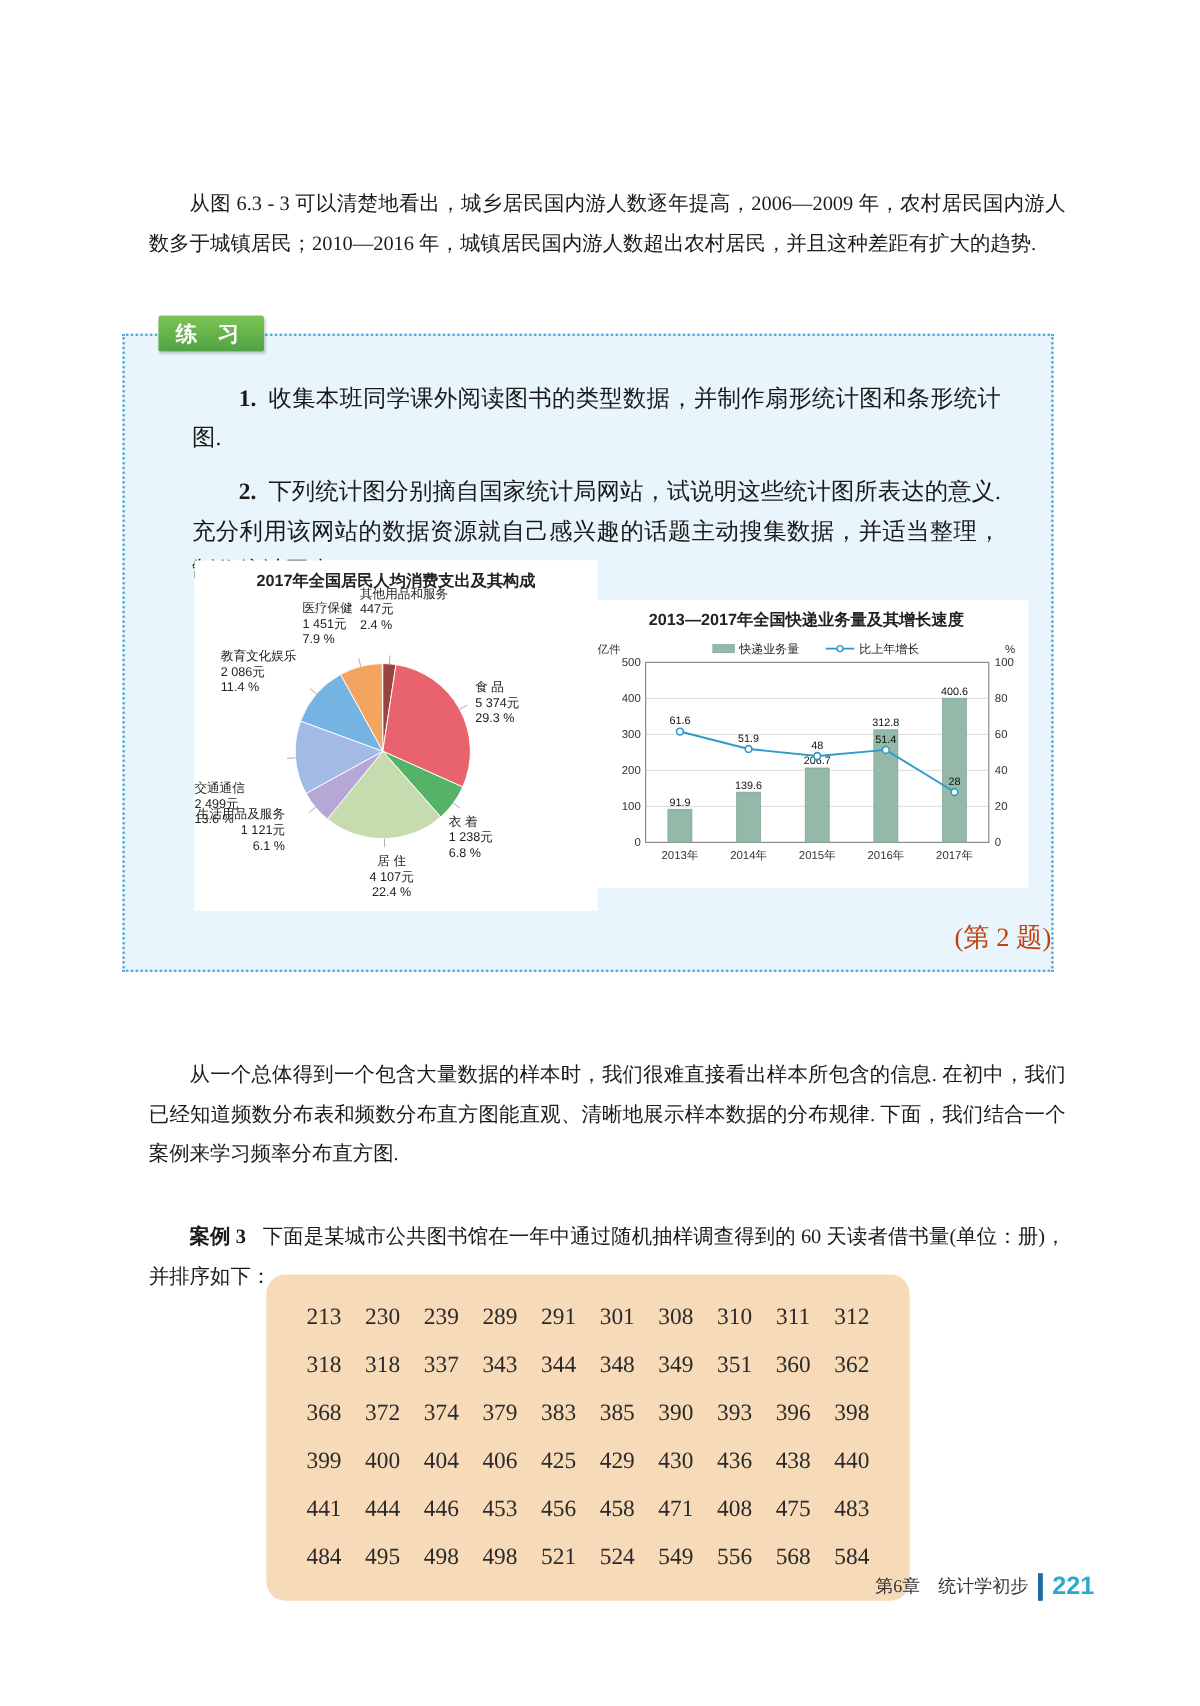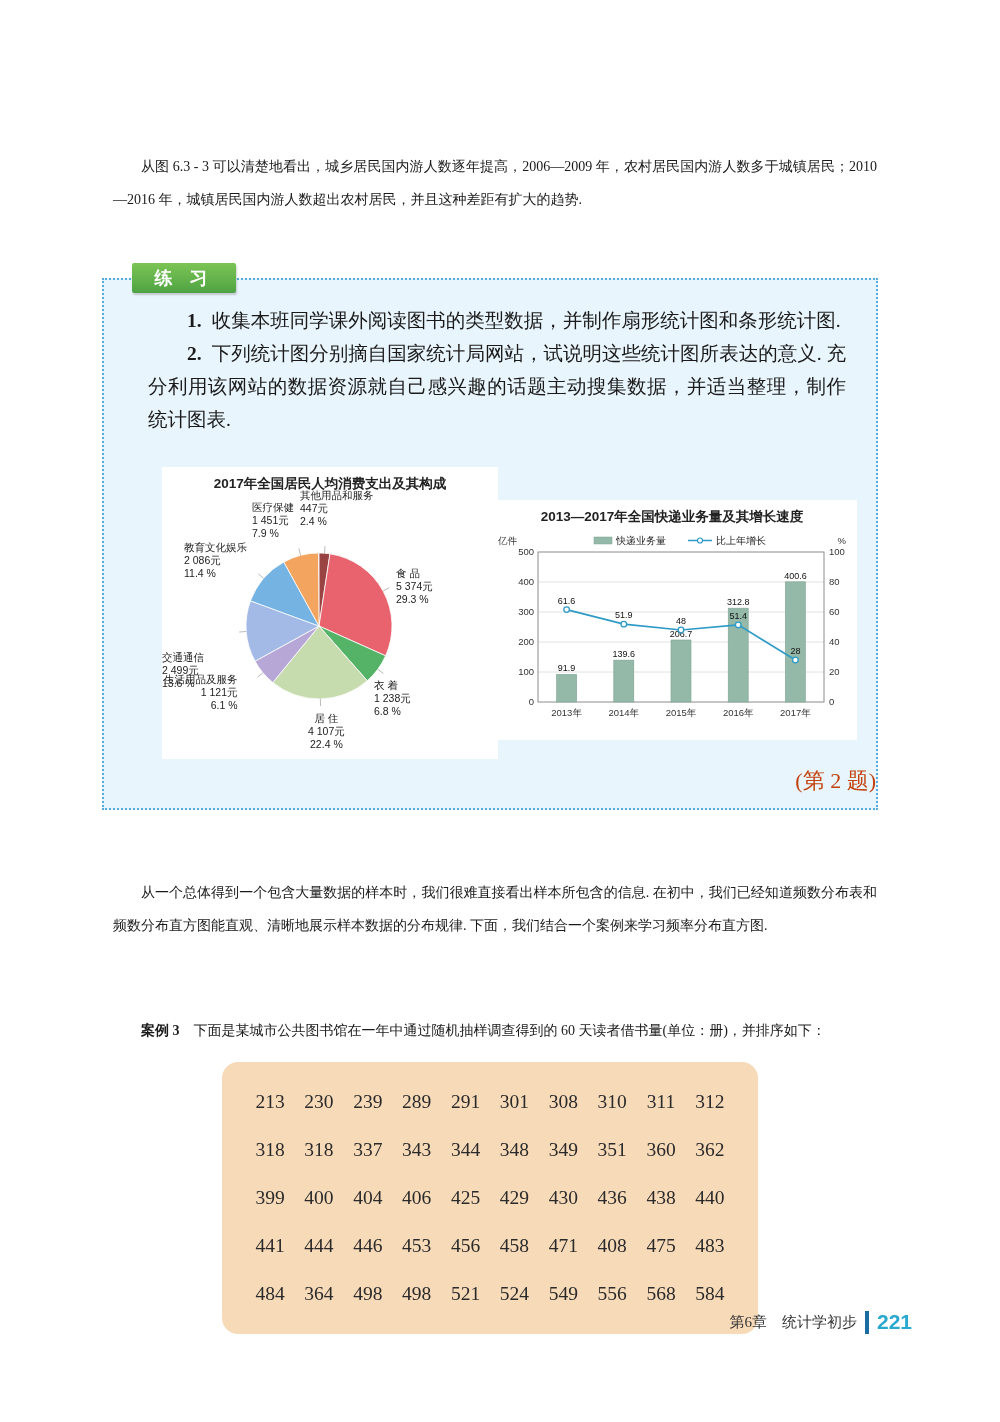--- a/index.html
+++ b/index.html
@@ -1,33 +1,33 @@
 <!DOCTYPE html>
 <html><head>
 <meta charset="utf-8">
 <style>
   html,body{margin:0;padding:0;background:#fff;}
   .page{position:relative;width:1000px;height:1422px;background:#ffffff;
         font-family:"Liberation Serif","DejaVu Serif",serif;color:#1a1a1a;overflow:hidden;}
-  .para{position:absolute;left:113px;width:764px;font-size:14px;line-height:33px;
+  .para{position:absolute;left:124px;width:764px;font-size:17px;line-height:33px;
         text-align:justify;text-indent:2em;}
   #intro{top:136px;}
   #body-para{top:862px;}
   #case-para{top:974px;margin-top:40px;}
   .case-label{font-weight:bold;margin-right:14px;}
 
   .exercise-box{position:absolute;left:102px;top:278px;width:776px;height:532px;
         background:#e9f5fc;border:2px dotted #55abdd;box-sizing:border-box;}
-  .tab{position:absolute;left:28px;top:-17px;width:104px;height:30px;
+  .tab{position:absolute;left:28px;top:-17px;width:88px;height:30px;
         background:linear-gradient(180deg,#7cc455,#4fa343);color:#fff;font-weight:bold;
         font-size:18px;display:flex;align-items:center;justify-content:center;
         letter-spacing:6px;font-family:"Liberation Sans",sans-serif;border-radius:2px;
         box-shadow:1px 2px 2px rgba(0,0,0,.18);}
   .ex-items{padding:24px 30px 0 44px;font-size:19.5px;line-height:33px;text-align:justify;}
-  .ex-item{text-indent:2em;margin:0;font-family:Liberation Serif, serif;}
+  .ex-item{text-indent:2em;margin:12px;font-family:Liberation Serif, serif;}
   .ex-num{font-weight:bold;margin-right:10px;}
 
   .panel{position:absolute;background:#fff;}
   .pie-panel{left:58px;top:187px;width:336px;height:292px;}
   .bar-panel{left:383px;top:220px;width:370px;height:240px;}
   .chart-title{font-family:"Liberation Sans",sans-serif;font-weight:bold;font-size:13.5px;
         text-align:center;padding-top:8px;color:#222;}
   #pie-svg{position:absolute;left:72px;top:74px;}
   .pie-label{position:absolute;font-family:"Liberation Sans",sans-serif;font-size:10.5px;
         line-height:13px;color:#222;white-space:nowrap;}
@@ -210,20 +210,32 @@
         <div class="num-cell">337</div>
         <div class="num-cell">343</div>
         <div class="num-cell">344</div>
         <div class="num-cell">348</div>
         <div class="num-cell">349</div>
         <div class="num-cell">351</div>
         <div class="num-cell">360</div>
         <div class="num-cell">362</div>
       </div>
       <div class="num-row">
+        <div class="num-cell">368</div>
+        <div class="num-cell">372</div>
+        <div class="num-cell">374</div>
+        <div class="num-cell">379</div>
+        <div class="num-cell">383</div>
+        <div class="num-cell">385</div>
+        <div class="num-cell">390</div>
+        <div class="num-cell">393</div>
+        <div class="num-cell">396</div>
+        <div class="num-cell">398</div>
+      </div>
+      <div class="num-row">
         <div class="num-cell">399</div>
         <div class="num-cell">400</div>
         <div class="num-cell">404</div>
         <div class="num-cell">406</div>
         <div class="num-cell">425</div>
         <div class="num-cell">429</div>
         <div class="num-cell">430</div>
         <div class="num-cell">436</div>
         <div class="num-cell">438</div>
         <div class="num-cell">440</div>
@@ -235,21 +247,21 @@
         <div class="num-cell">453</div>
         <div class="num-cell">456</div>
         <div class="num-cell">458</div>
         <div class="num-cell">471</div>
         <div class="num-cell">408</div>
         <div class="num-cell">475</div>
         <div class="num-cell">483</div>
       </div>
       <div class="num-row">
         <div class="num-cell">484</div>
-        <div class="num-cell">364</div>
+        <div class="num-cell">495</div>
         <div class="num-cell">498</div>
         <div class="num-cell">498</div>
         <div class="num-cell">521</div>
         <div class="num-cell">524</div>
         <div class="num-cell">549</div>
         <div class="num-cell">556</div>
         <div class="num-cell">568</div>
         <div class="num-cell">584</div>
       </div>
     </div>

